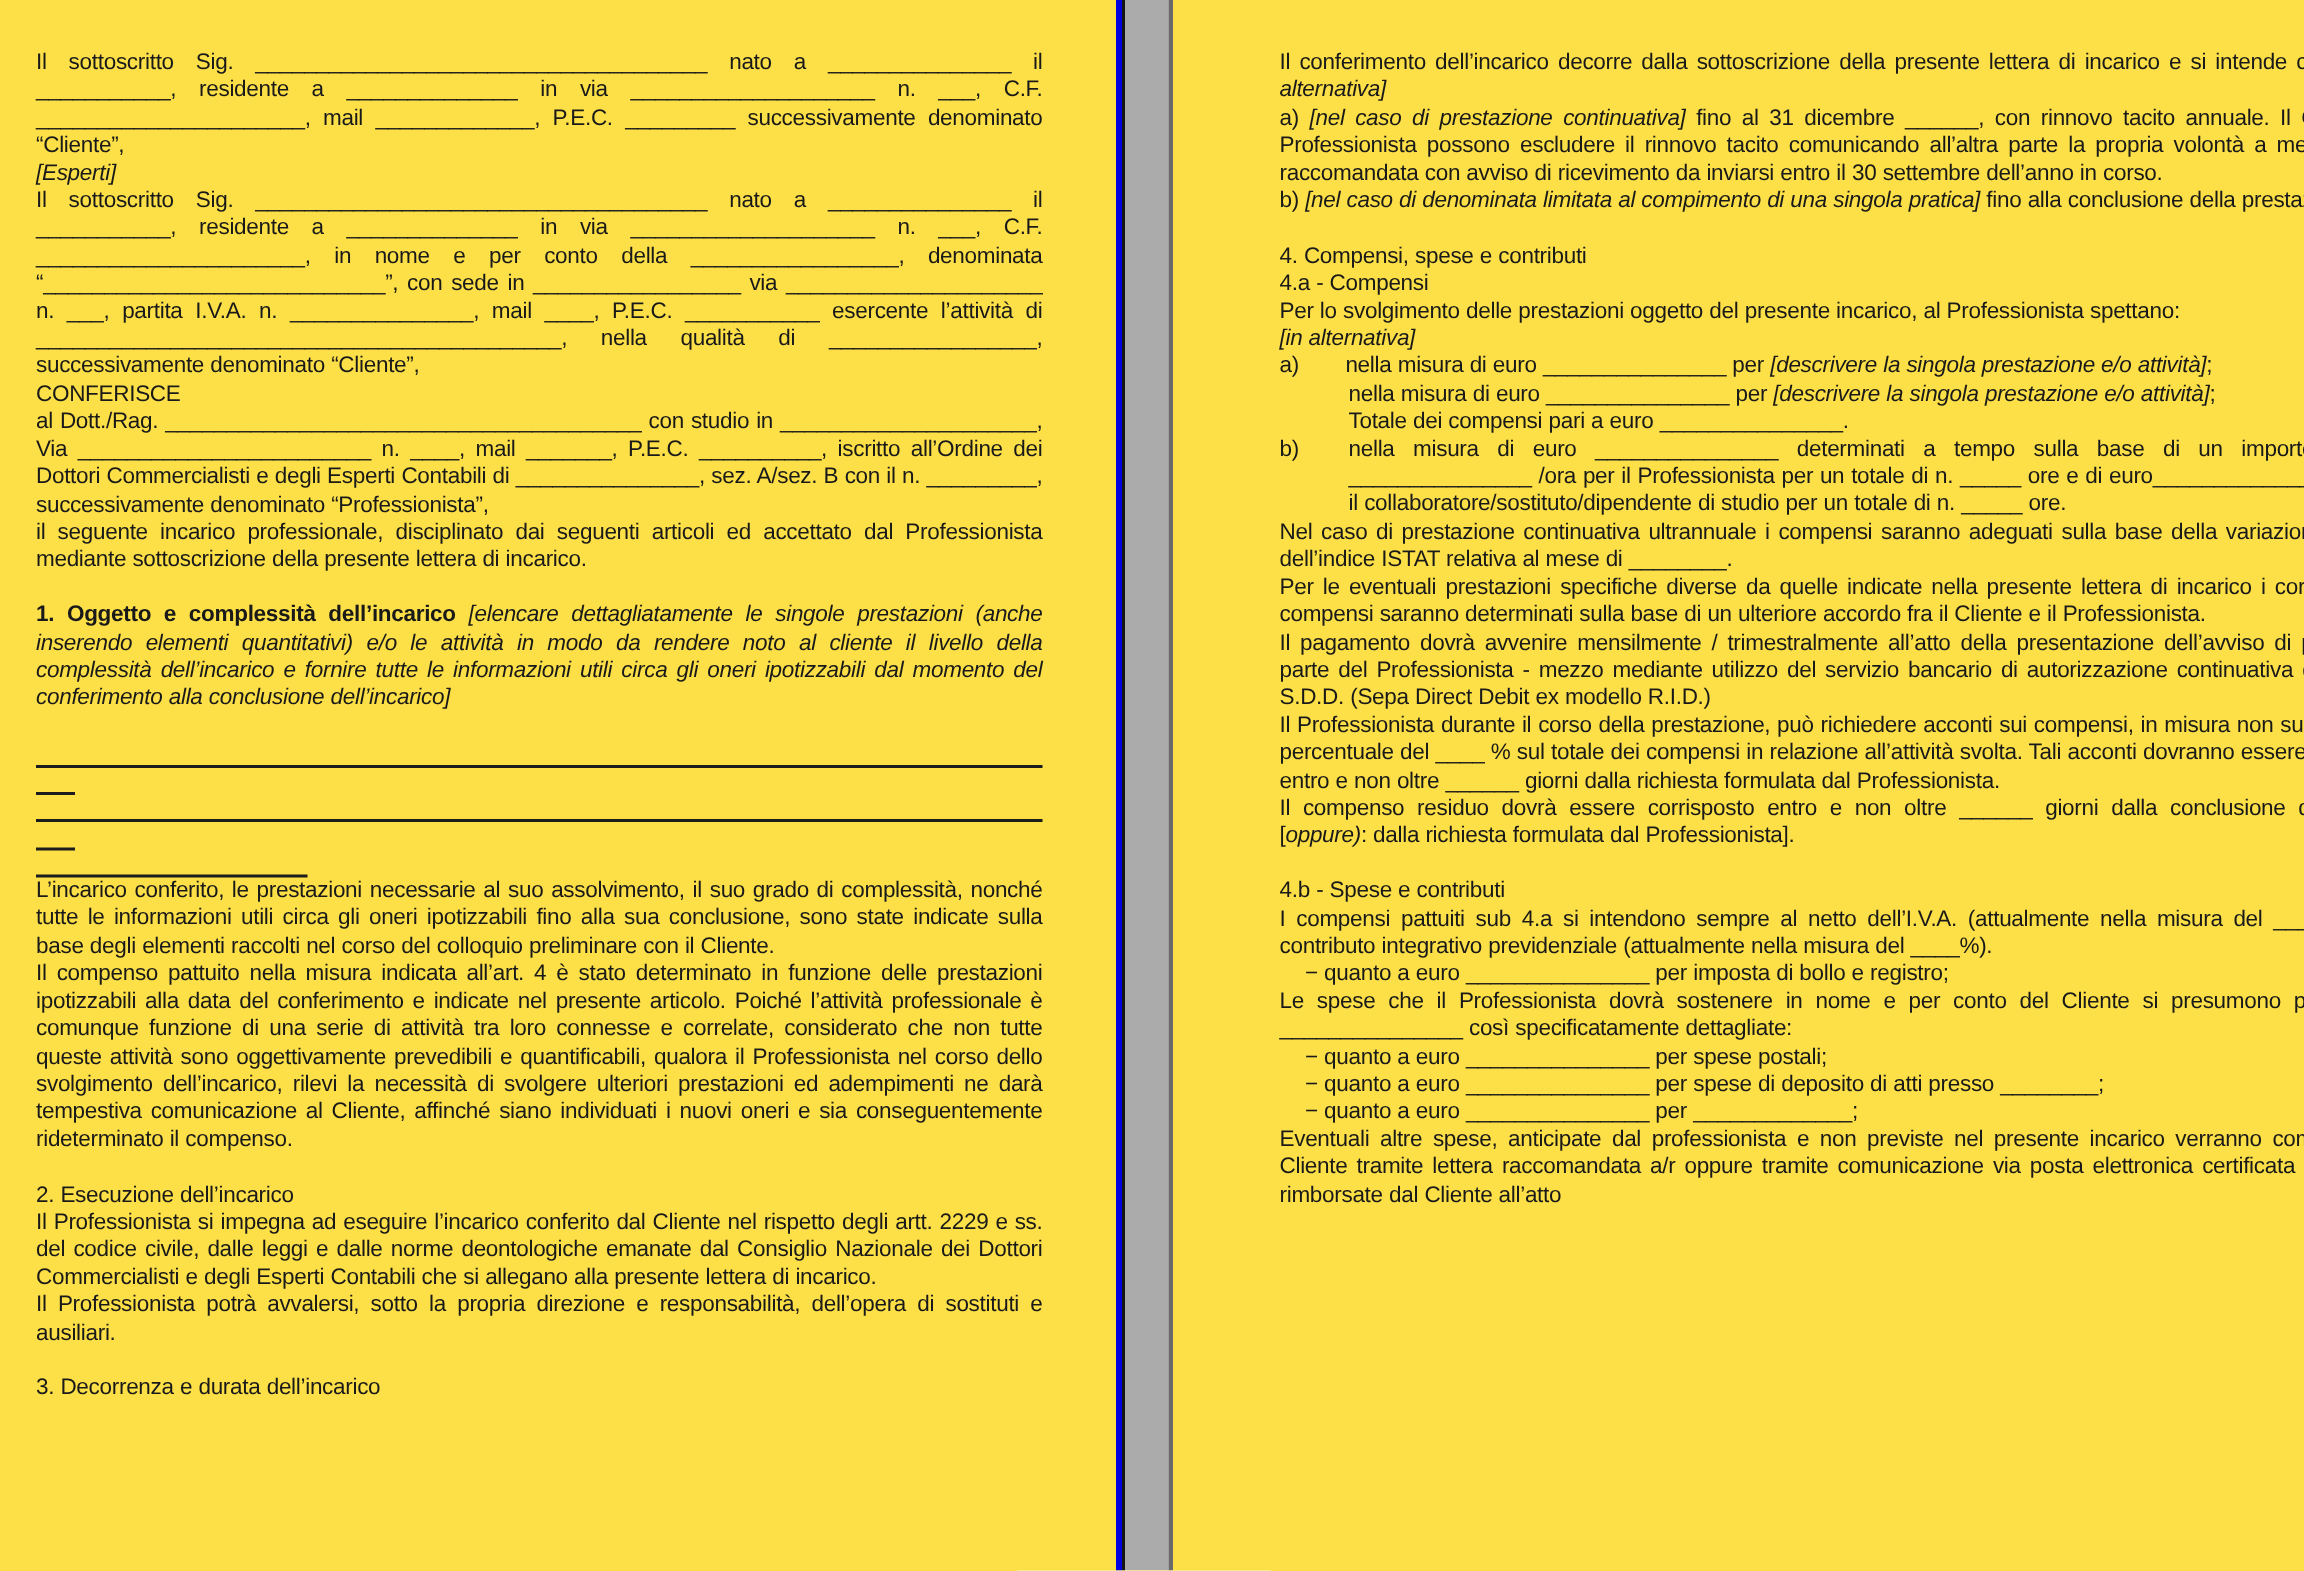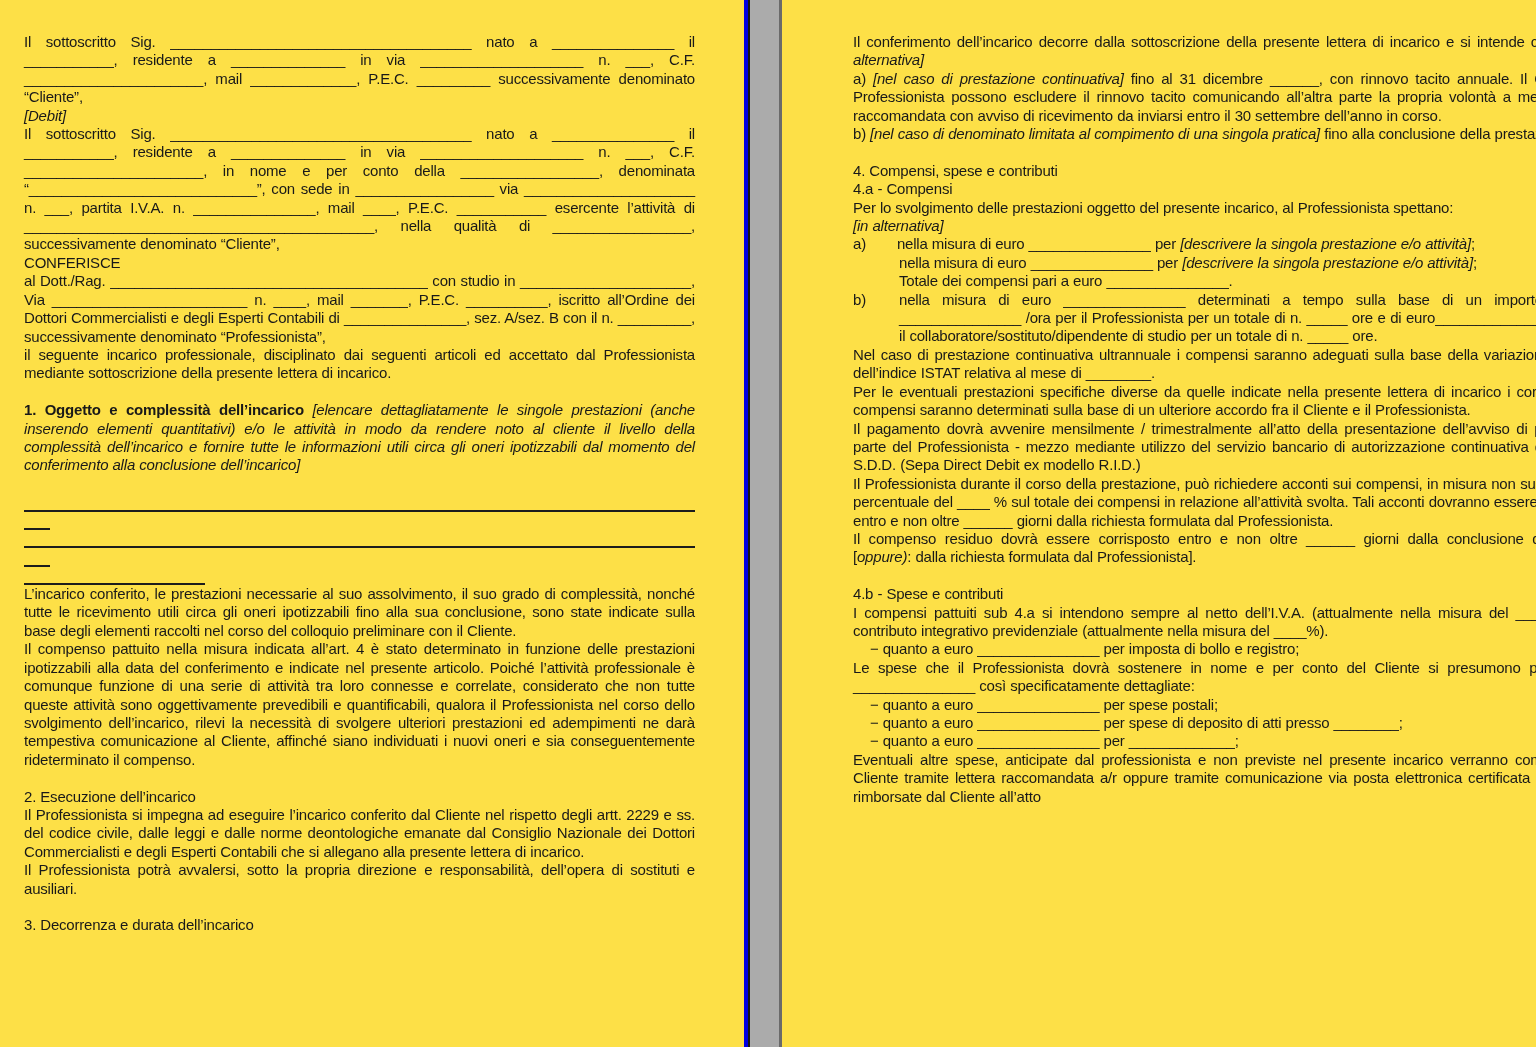--- a/index.html
+++ b/index.html
@@ -28,54 +28,54 @@
   #divider .d-blue{width:4px;background:#0000e0;}
   #divider .d-black{width:2px;background:#151515;}
   #divider .d-gray{width:29px;background:#ababab;}
   #divider .d-dark{width:3px;background:#6a6a6a;}
 </style>
 </head>
 <body>
 
 <div id="page-left" class="page">
     <div class="blk p"><span class="st-n">Il sottoscritto Sig. _____________________________________ nato a _______________ il ___________, residente a ______________ in via ____________________ n. ___, C.F. ______________________, mail _____________, P.E.C. _________ successivamente denominato “Cliente”,</span></div>
-    <div class="blk p"><span class="st-i">[Debit]</span></div>
+    <div class="blk p"><span class="st-i">[Esperti]</span></div>
     <div class="blk p"><span class="st-n">Il sottoscritto Sig. _____________________________________ nato a _______________ il ___________, residente a ______________ in via ____________________ n. ___, C.F. ______________________, in nome e per conto della _________________, denominata “____________________________”, con sede in _________________ via _____________________ n. ___, partita I.V.A. n. _______________, mail ____, P.E.C. ___________ esercente l’attività di ___________________________________________, nella qualità di _________________, successivamente denominato “Cliente”,</span></div>
     <div class="blk center"><span class="st-n">CONFERISCE</span></div>
     <div class="blk p"><span class="st-n">al Dott./Rag. _______________________________________ con studio in _____________________, Via ________________________ n. ____, mail _______, P.E.C. __________, iscritto all’Ordine dei Dottori Commercialisti e degli Esperti Contabili di _______________, sez. A/sez. B con il n. _________, successivamente denominato “Professionista”,</span></div>
     <div class="blk p"><span class="st-n">il seguente incarico professionale, disciplinato dai seguenti articoli ed accettato dal Professionista mediante sottoscrizione della presente lettera di incarico.</span></div>
     <div class="sp"></div>
     <div class="blk p"><span class="st-b">1. Oggetto e complessità dell’incarico </span><span class="st-i">[elencare dettagliatamente le singole prestazioni (anche inserendo elementi quantitativi) e/o le attività in modo da rendere noto al cliente il livello della complessità dell’incarico e fornire tutte le informazioni utili circa gli oneri ipotizzabili dal momento del conferimento alla conclusione dell’incarico]</span></div>
     <div class="sp"></div>
     <div class="uline" style="width: 671px;"></div>
     <div class="uline" style="width: 26px;"></div>
     <div class="uline" style="width: 671px;"></div>
     <div class="uline" style="width: 26px;"></div>
     <div class="uline" style="width: 181px;"></div>
-    <div class="blk p"><span class="st-n">L’incarico conferito, le prestazioni necessarie al suo assolvimento, il suo grado di complessità, nonché tutte le ricevimento utili circa gli oneri ipotizzabili fino alla sua conclusione, sono state indicate sulla base degli elementi raccolti nel corso del colloquio preliminare con il Cliente.</span></div>
+    <div class="blk p"><span class="st-n">L’incarico conferito, le prestazioni necessarie al suo assolvimento, il suo grado di complessità, nonché tutte le informazioni utili circa gli oneri ipotizzabili fino alla sua conclusione, sono state indicate sulla base degli elementi raccolti nel corso del colloquio preliminare con il Cliente.</span></div>
     <div class="blk p"><span class="st-n">Il compenso pattuito nella misura indicata all’art. 4 è stato determinato in funzione delle prestazioni ipotizzabili alla data del conferimento e indicate nel presente articolo. Poiché l’attività professionale è comunque funzione di una serie di attività tra loro connesse e correlate, considerato che non tutte queste attività sono oggettivamente prevedibili e quantificabili, qualora il Professionista nel corso dello svolgimento dell’incarico, rilevi la necessità di svolgere ulteriori prestazioni ed adempimenti ne darà tempestiva comunicazione al Cliente, affinché siano individuati i nuovi oneri e sia conseguentemente rideterminato il compenso.</span></div>
     <div class="sp"></div>
     <div class="blk h"><span class="st-n">2. Esecuzione dell’incarico</span></div>
     <div class="blk p"><span class="st-n">Il Professionista si impegna ad eseguire l’incarico conferito dal Cliente nel rispetto degli artt. 2229 e ss. del codice civile, dalle leggi e dalle norme deontologiche emanate dal Consiglio Nazionale dei Dottori Commercialisti e degli Esperti Contabili che si allegano alla presente lettera di incarico.</span></div>
     <div class="blk p"><span class="st-n">Il Professionista potrà avvalersi, sotto la propria direzione e responsabilità, dell’opera di sostituti e ausiliari.</span></div>
     <div class="sp"></div>
     <div class="blk h"><span class="st-n">3. Decorrenza e durata dell’incarico</span></div>
   </div>
 
 <div id="divider">
   <div class="d-blue"></div>
   <div class="d-black"></div>
   <div class="d-gray"></div>
   <div class="d-dark"></div>
 </div>
 
 <div id="page-right" class="page">
     <div class="blk p"><span class="st-n">Il conferimento dell’incarico decorre dalla sottoscrizione della presente lettera di incarico e si intende conferito </span><span class="st-i">[in alternativa]</span></div>
     <div class="blk p"><span class="st-n">a) </span><span class="st-i">[nel caso di prestazione continuativa]</span><span class="st-n"> fino al 31 dicembre ______, con rinnovo tacito annuale. Il Cliente e il Professionista possono escludere il rinnovo tacito comunicando all’altra parte la propria volontà a mezzo lettera raccomandata con avviso di ricevimento da inviarsi entro il 30 settembre dell’anno in corso.</span></div>
-    <div class="blk p"><span class="st-n">b) </span><span class="st-i">[nel caso di denominato limitata al compimento di una singola pratica]</span><span class="st-n"> fino alla conclusione della prestazione.</span></div>
+    <div class="blk p"><span class="st-n">b) </span><span class="st-i">[nel caso di denominata limitata al compimento di una singola pratica]</span><span class="st-n"> fino alla conclusione della prestazione.</span></div>
     <div class="sp"></div>
     <div class="blk h"><span class="st-n">4. Compensi, spese e contributi</span></div>
     <div class="blk hi"><span class="st-n">4.a - Compensi</span></div>
     <div class="blk p"><span class="st-n">Per lo svolgimento delle prestazioni oggetto del presente incarico, al Professionista spettano:</span></div>
     <div class="blk p"><span class="st-i">[in alternativa]</span></div>
     <div class="blk p"><span class="lbl-inline">a)</span><span class="tab" style="width: 31px;"></span><span class="st-n">nella misura di euro _______________ per </span><span class="st-i">[descrivere la singola prestazione e/o attività]</span><span class="st-n">;</span></div>
     <div class="blk p" style="margin-left: 46px;"><span class="st-n">nella misura di euro _______________ per </span><span class="st-i">[descrivere la singola prestazione e/o attività]</span><span class="st-n">;</span></div>
     <div class="blk p" style="margin-left: 46px;"><span class="st-n">Totale dei compensi pari a euro _______________.</span></div>
     <div class="blk p hang" style="padding-left: 46px;"><span class="lbl">b)</span><span class="st-n">nella misura di euro _______________ determinati a tempo sulla base di un importo di euro _______________ /ora per il Professionista per un totale di n. _____ ore e di euro_______________/ora per il collaboratore/sostituto/dipendente di studio per un totale di n. _____ ore.</span></div>
     <div class="blk p"><span class="st-n">Nel caso di prestazione continuativa ultrannuale i compensi saranno adeguati sulla base della variazione annuale dell’indice ISTAT relativa al mese di ________.</span></div>

